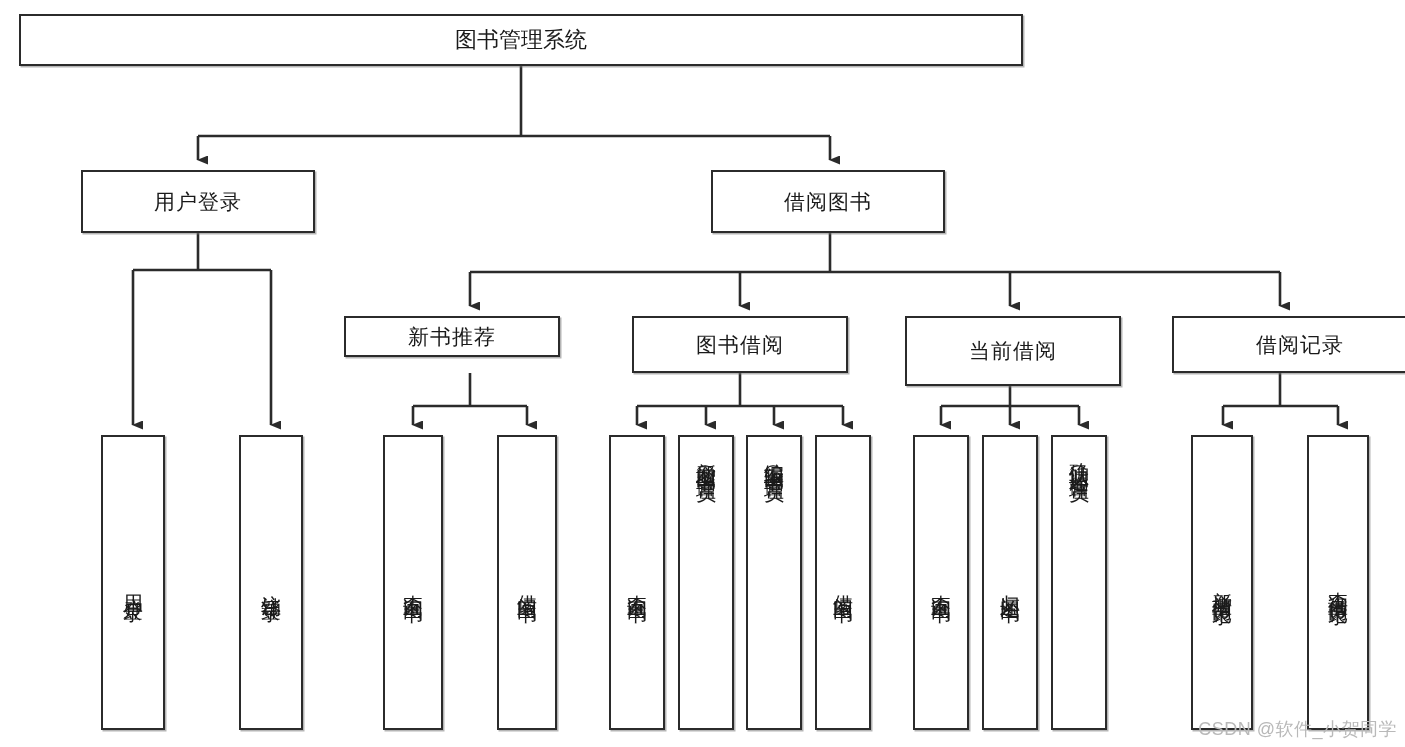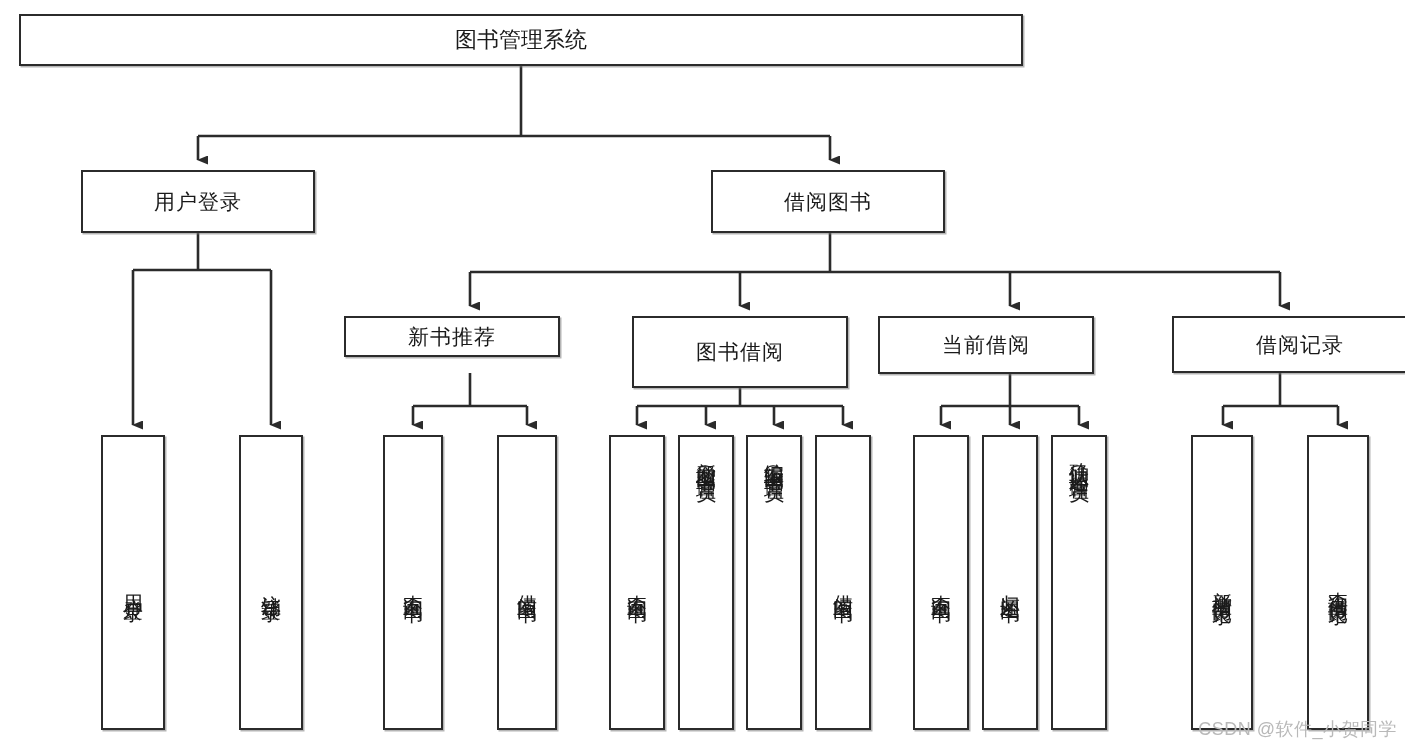--- a/index.html
+++ b/index.html
@@ -145,24 +145,24 @@
   <div class="node horiz" style="left:81px; top:170px; width:234px; height:63px;">
     <span>用户登录</span>
   </div>
   <div class="node horiz" style="left:711px; top:170px; width:234px; height:63px;">
     <span>借阅图书</span>
   </div>
 
   <div class="node horiz" style="left:344px; top:316px; width:216px; height:41px;">
     <span>新书推荐</span>
   </div>
-  <div class="node horiz" style="left:632px; top:316px; width:216px; height:72px;">
+  <div class="node horiz" style="left:632px; top:316px; width:216px; height:57px;">
     <span>图书借阅</span>
   </div>
-  <div class="node horiz" style="left:878px; top:316px; width:216px; height:58px;">
+  <div class="node horiz" style="left:905px; top:316px; width:216px; height:70px;">
     <span>当前借阅</span>
   </div>
   <div class="node horiz" style="left:1172px; top:316px; width:256px; height:57px;">
     <span>借阅记录</span>
   </div>
 
   <div class="node leaf" style="left:101px; top:435px; width:64px; height:295px;">
     <span class="leaf-inner">
         <span class="vtext">用户登录</span>
       </span>

